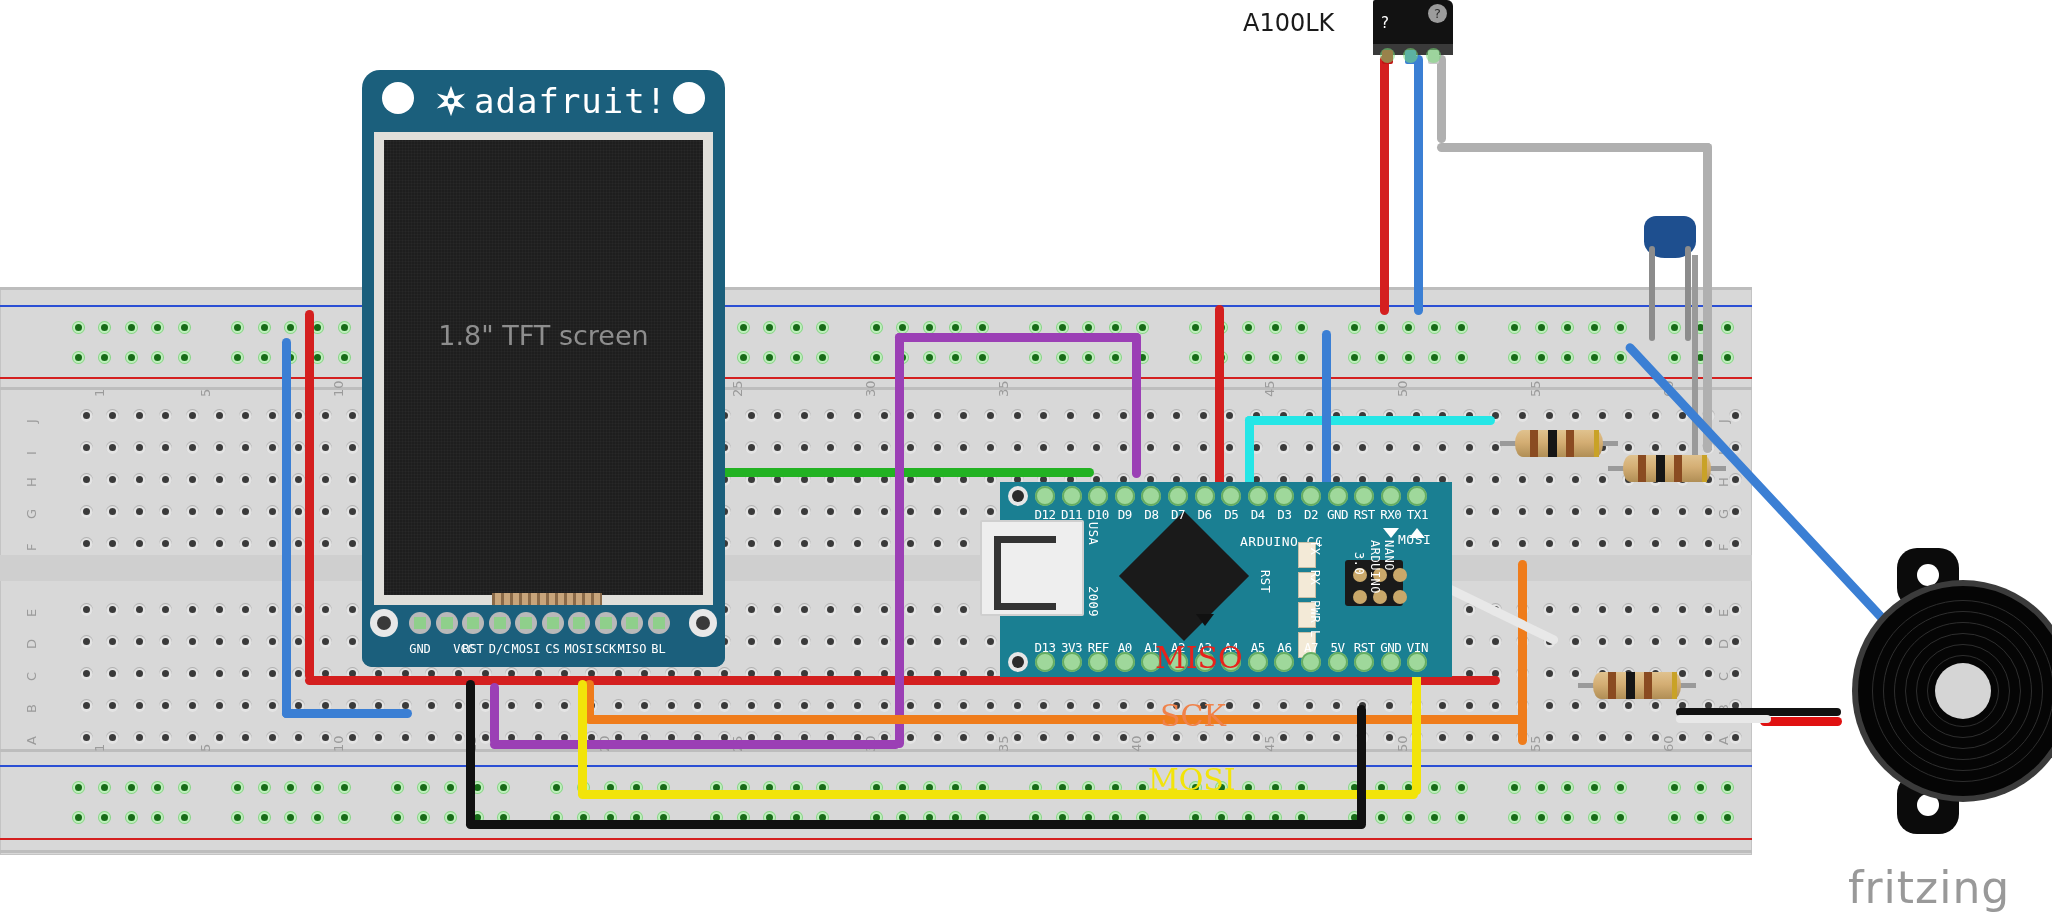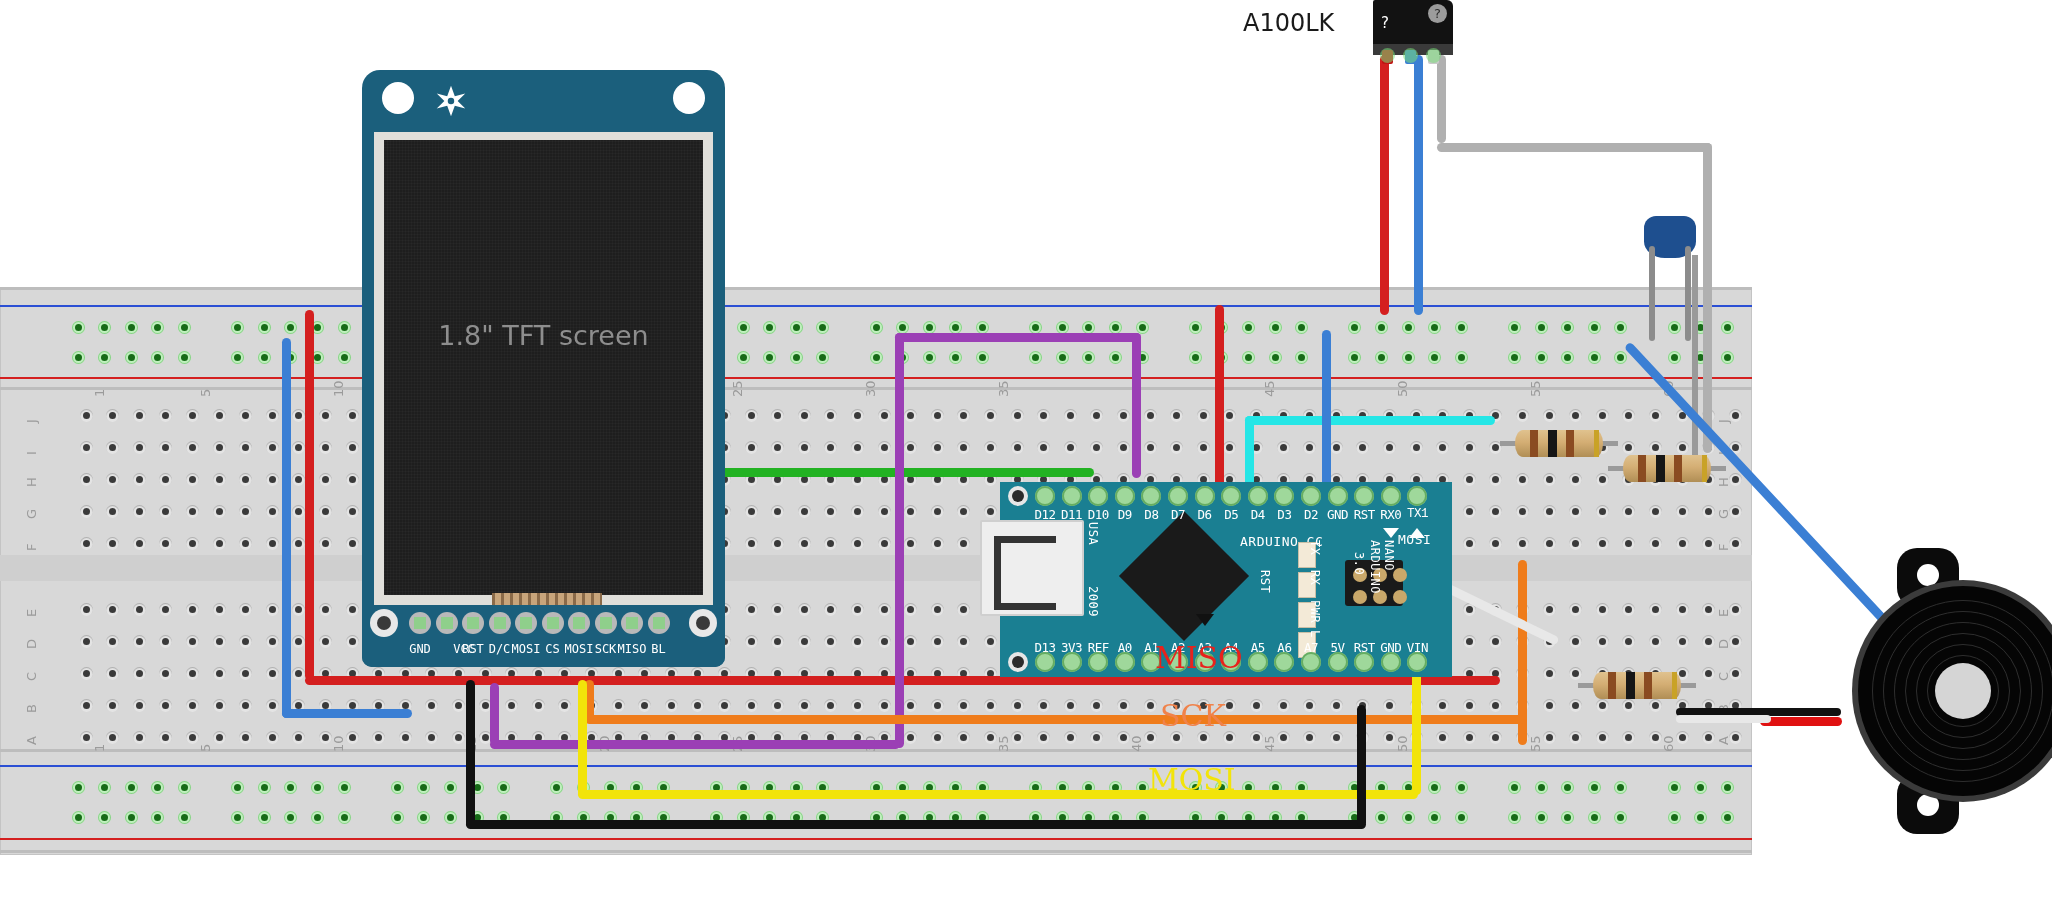--- a/index.html
+++ b/index.html
@@ -2900,20 +2900,21 @@
     <div id="tft-body"></div>
     <div class="tft-mount" style="left:20px; top:12px;"></div>
     <div class="tft-mount" style="right:20px; top:12px;"></div>
     <div id="tft-brand">
       <svg width="38" height="38" viewBox="0 0 40 40" style="margin-right:4px;">
         <g fill="#ffffff">
           <path d="M20 4 L24 15 L35 12 L27 20 L35 28 L24 25 L20 36 L16 25 L5 28 L13 20 L5 12 L16 15 Z"></path>
           <circle cx="20" cy="20" r="3.4" fill="#1b5f7c"></circle>
         </g>
       </svg>
+      <span>adafruit!</span>
     </div>
     <div id="tft-bezel"></div>
     <div id="tft-glass">
       <div id="tft-label">1.8" TFT screen</div>
     </div>
     <div id="tft-flex"></div>
     <div id="tft-pinstrip">
         <div class="tft-pad big" style="left: 22px; top: 18px;">
           <i></i>
         </div>
@@ -3015,21 +3016,21 @@
       <div class="nano-pinlabel" style="left: 284.4px; top: 25px;">D3</div>
       <div class="nano-pad" style="left: 311px; top: 14px;"></div>
       <div class="nano-pinlabel" style="left: 311px; top: 25px;">D2</div>
       <div class="nano-pad" style="left: 337.6px; top: 14px;"></div>
       <div class="nano-pinlabel" style="left: 337.6px; top: 25px;">GND</div>
       <div class="nano-pad" style="left: 364.2px; top: 14px;"></div>
       <div class="nano-pinlabel" style="left: 364.2px; top: 25px;">RST</div>
       <div class="nano-pad" style="left: 390.8px; top: 14px;"></div>
       <div class="nano-pinlabel" style="left: 390.8px; top: 25px;">RX0</div>
       <div class="nano-pad" style="left: 417.4px; top: 14px;"></div>
-      <div class="nano-pinlabel" style="left: 417.4px; top: 25px; font-family: Liberation Mono, monospace;">TX1</div>
+      <div class="nano-pinlabel" style="left: 417.4px; top: 25px;">TX1</div>
       <div class="nano-pad" style="left: 45px; top: 180px;"></div>
       <div class="nano-pinlabel" style="left: 45px; top: 158px;">D13</div>
       <div class="nano-pad" style="left: 71.6px; top: 180px;"></div>
       <div class="nano-pinlabel" style="left: 71.6px; top: 158px;">3V3</div>
       <div class="nano-pad" style="left: 98.2px; top: 180px;"></div>
       <div class="nano-pinlabel" style="left: 98.2px; top: 158px;">REF</div>
       <div class="nano-pad" style="left: 124.8px; top: 180px;"></div>
       <div class="nano-pinlabel" style="left: 124.8px; top: 158px;">A0</div>
       <div class="nano-pad" style="left: 151.4px; top: 180px;"></div>
       <div class="nano-pinlabel" style="left: 151.4px; top: 158px;">A1</div>
@@ -3129,14 +3130,15 @@
         <div class="bz-ring" style="left:69px;top:69px;width:70px;height:70px;"></div>
         <div id="bz-center"></div>
       </div>
     </div>
   </div>
 
   <div class="net-label abs" style="left:1155px; top:640px; color:#e8221c;">MISO</div>
   <div class="net-label abs" style="left:1160px; top:698px; color:#f0824a;">SCK</div>
   <div class="net-label abs" style="left:1148px; top:762px; color:#f2e40a;">MOSI</div>
 
+  <div id="fritzing" class="abs">fritzing</div>
 
 </div>
 
 </body></html>

